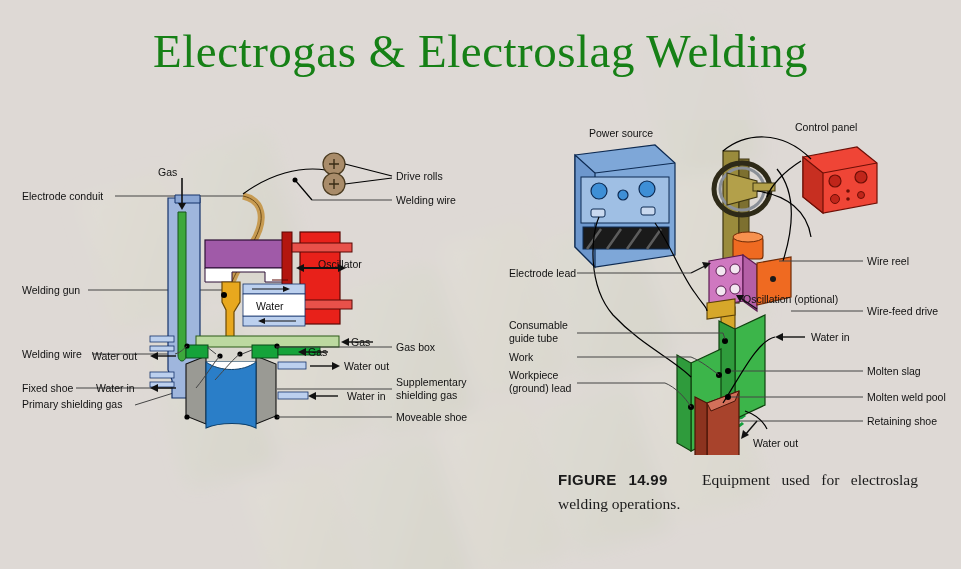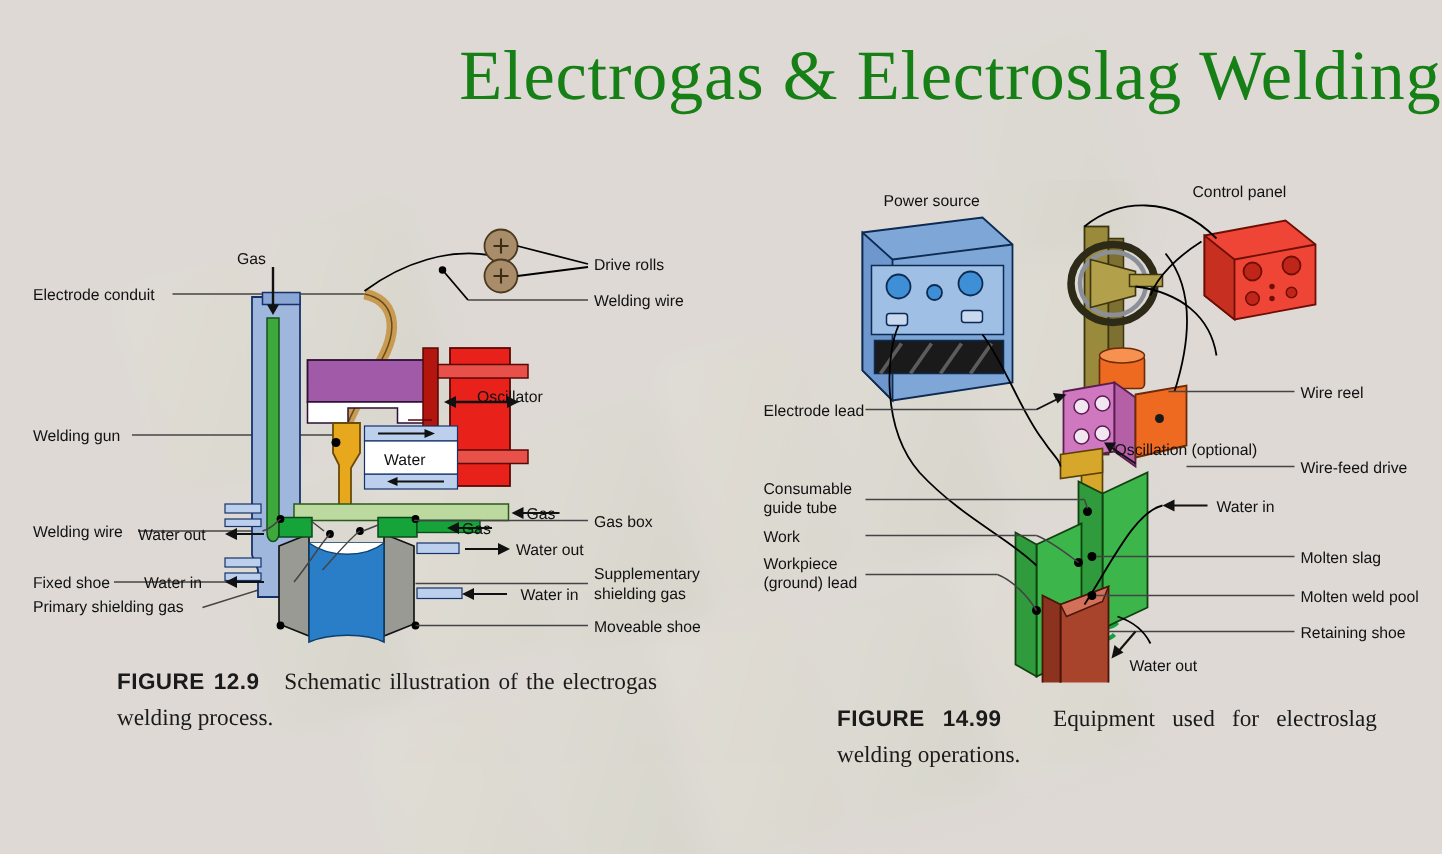--- a/index.html
+++ b/index.html
@@ -5,21 +5,21 @@
   html,body{margin:0;padding:0;}
   body{
     width:961px;height:569px;overflow:hidden;
     font-family:"Liberation Sans",sans-serif;
     background:#ded9d5;
     position:relative;
   }
   #page{position:absolute;inset:0;overflow:hidden;}
   .bg-photo{position:absolute;inset:0;opacity:.55;}
   .title{
-    position:absolute;left:0;right:0;top:24px;text-align:right;
+    position:absolute;left:0;right:0;top:24px;text-align:center;
     font-family:"Liberation Serif",serif;
     font-size:47px;color:#168016;letter-spacing:.5px;white-space:nowrap;
   }
   .caption{
     position:absolute;font-family:"Liberation Serif",serif;
     font-size:15.5px;color:#1a1a1a;line-height:1.55;
   }
   .caption b{font-family:"Liberation Sans",sans-serif;font-weight:bold;font-size:15px;letter-spacing:.3px;}
   #cap129{left:78px;top:443px;width:360px;text-align:justify;}
   #cap1210{left:558px;top:468px;width:360px;text-align:justify;}
@@ -354,22 +354,18 @@
     <text class="lbl" x="14" y="246">Work</text>
     <text class="lbl" x="14" y="264">Workpiece</text>
     <text class="lbl" x="14" y="277">(ground) lead</text>
     <text class="lbl" x="372" y="260">Molten slag</text>
     <text class="lbl" x="372" y="286">Molten weld pool</text>
     <text class="lbl" x="372" y="310">Retaining shoe</text>
     <text class="lbl" x="316" y="226">Water in</text>
     <text class="lbl" x="258" y="332">Water out</text>
   </svg>
 
-  <div class="caption" id="cap129">
-    <b>FIGURE 12.9</b>&nbsp;&nbsp;
-    <span>Schematic illustration of the electrogas welding process.</span>
-  </div>
   <div class="caption" id="cap1210">
     <b>FIGURE 14.99</b>&nbsp;&nbsp;
     <span>Equipment used for electroslag welding operations.</span>
   </div>
 
 </div>
 
 </body></html>

